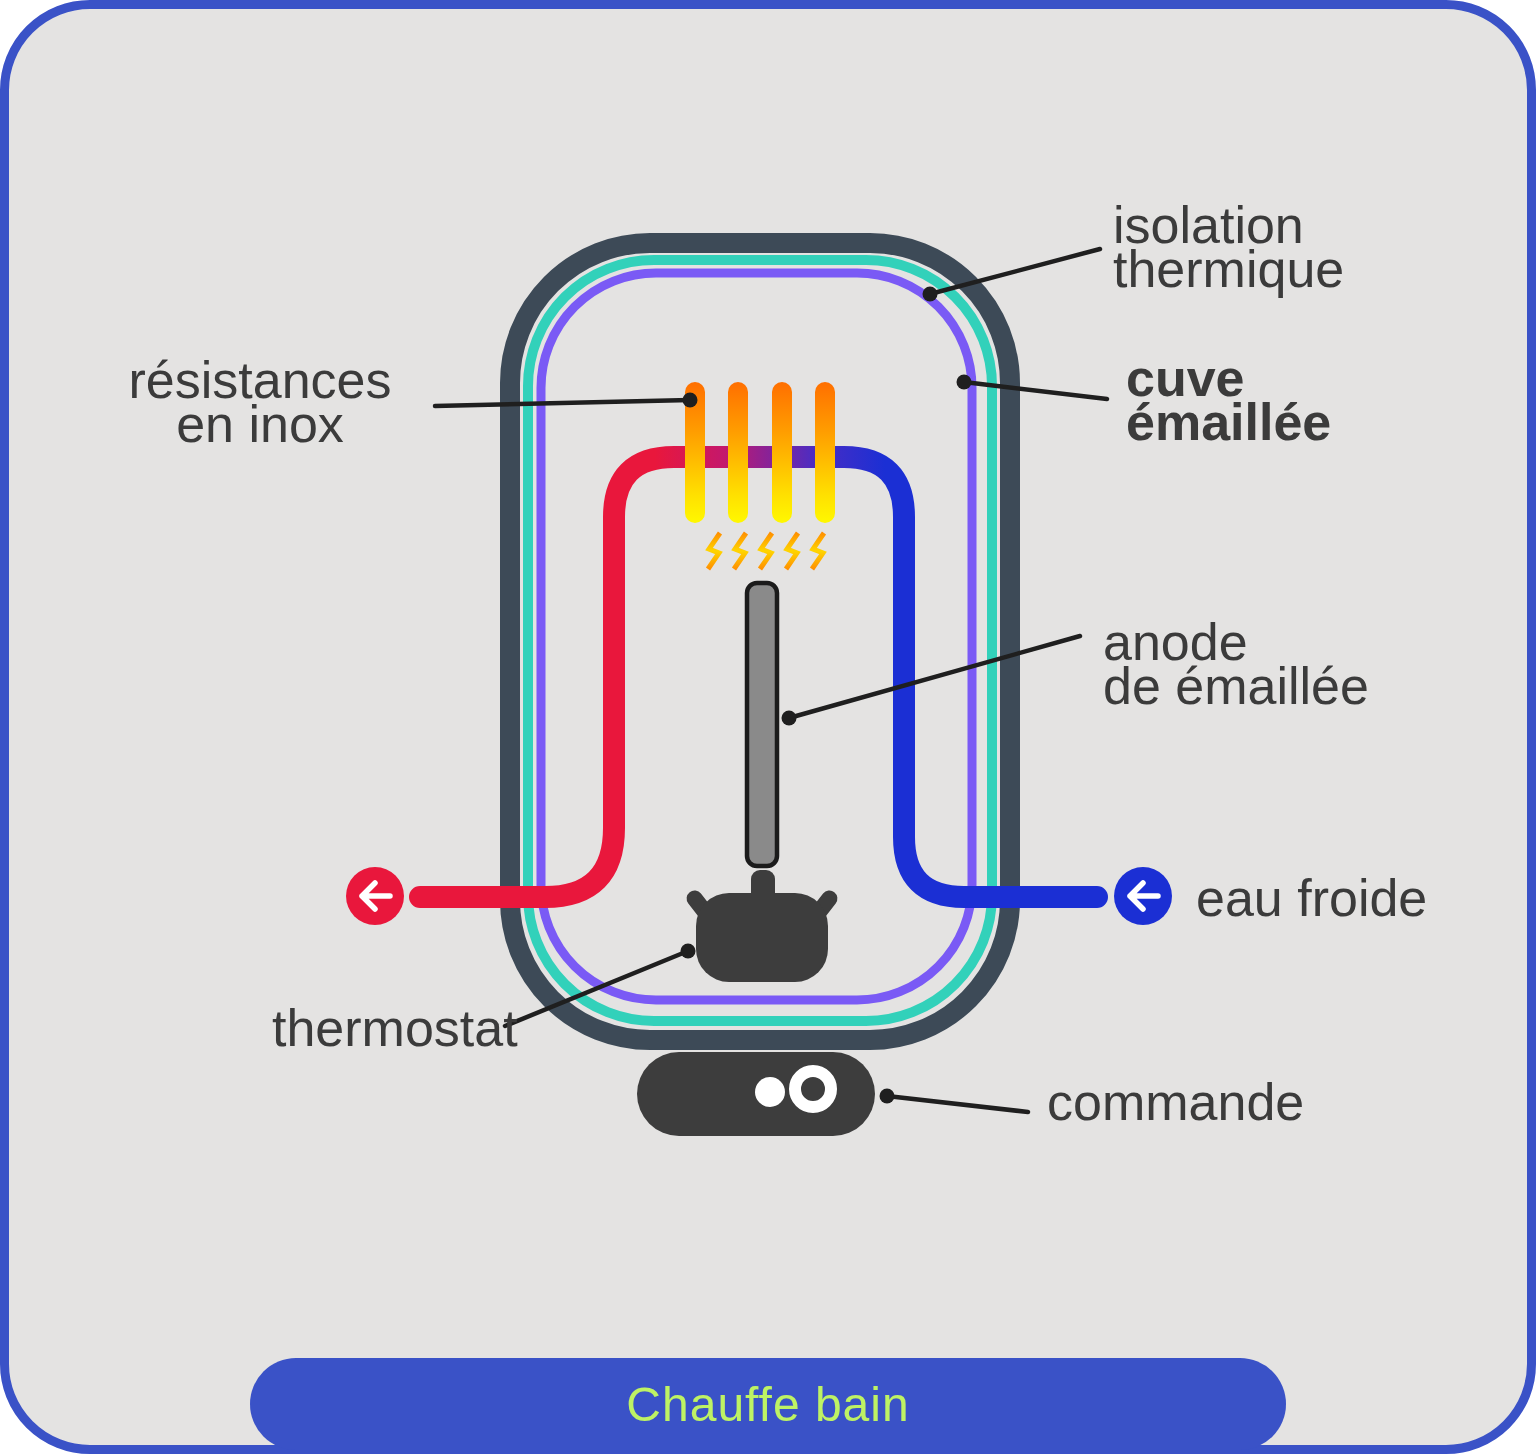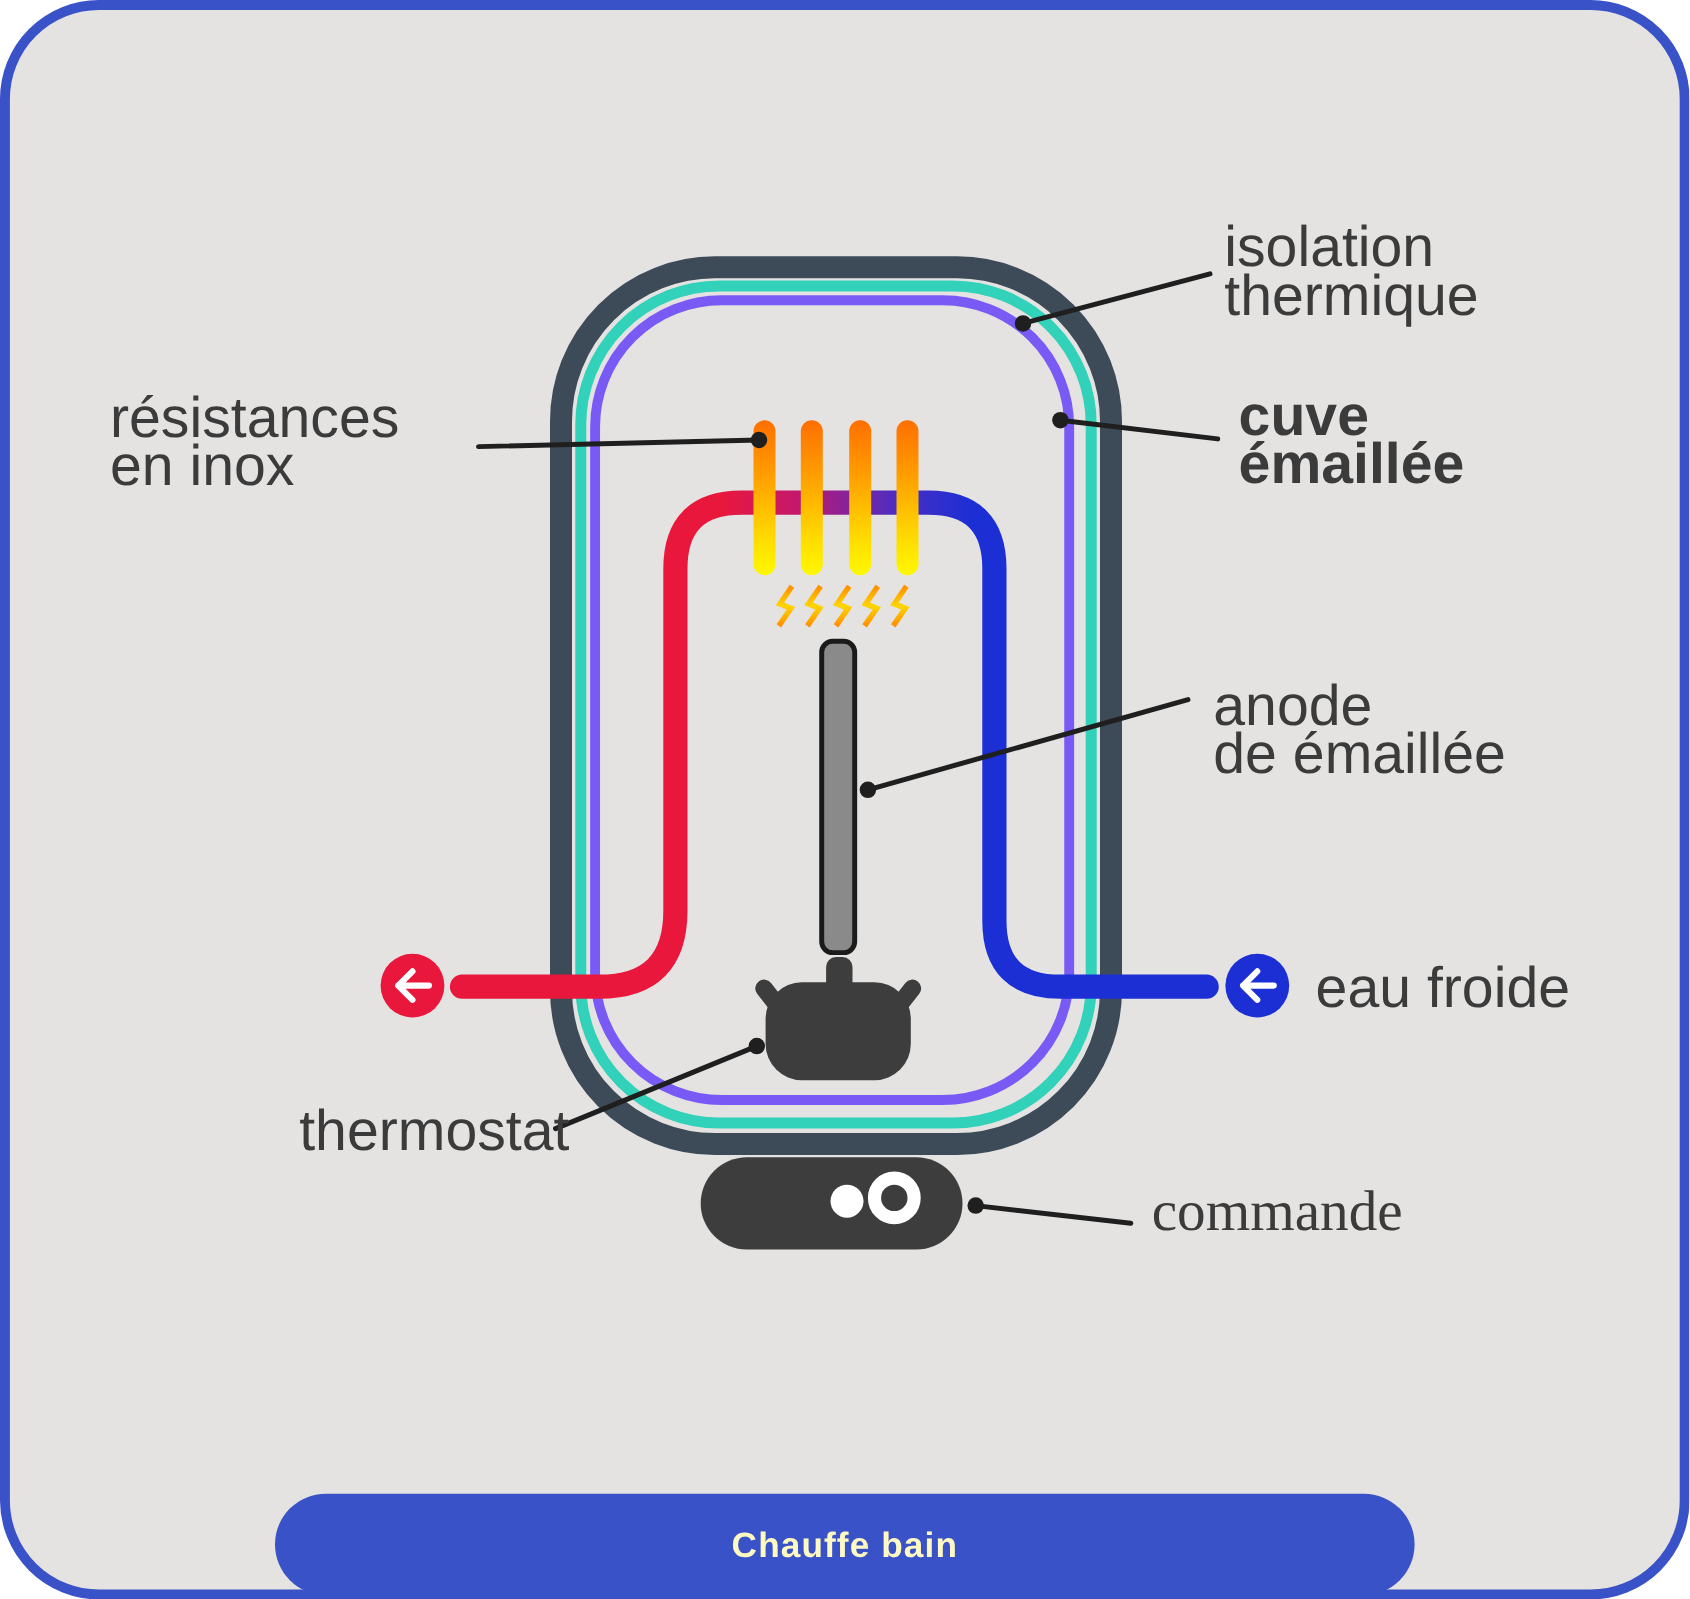--- a/index.html
+++ b/index.html
@@ -3,24 +3,24 @@
 <meta charset="utf-8">
 <style>
   html,body{margin:0;padding:0;background:#ffffff;}
   .stage{position:relative;width:1536px;height:1454px;background:#ffffff;overflow:hidden;
          font-family:"Liberation Sans",sans-serif;}
   .frame{position:absolute;left:0;top:0;width:1518px;height:1436px;
          border:9px solid #3a52c7;border-radius:90px;background:#e4e3e2;}
   .diagram-svg{position:absolute;left:0;top:0;width:1536px;height:1454px;}
   .label{position:absolute;color:#3b3b3b;font-size:52px;line-height:44px;font-weight:300;
          white-space:nowrap;}
-  .label.right{text-align:left;}
+  .label.right{text-align:center;}
   .banner{position:absolute;left:250px;top:1358px;width:1036px;height:92px;
           background:#3a52c7;border-radius:46px;display:flex;align-items:center;justify-content:center;}
-  .banner-title{color:#fef9c3;font-size:32px;font-weight:bold;letter-spacing:1px;}
+  .banner-title{color:#bef264;font-size:48px;font-weight:normal;letter-spacing:1px;}
 </style>
 </head>
 <body>
 
 <div class="stage">
   <div class="frame"></div>
 
   <svg class="diagram-svg" viewBox="0 0 1536 1454">
     <defs>
       <linearGradient id="pipeGrad" gradientUnits="userSpaceOnUse" x1="655" y1="0" x2="885" y2="0">
@@ -128,20 +128,20 @@
 
 
   <div class="label" style="left:1196px;top:876px;">
     <div>eau froide</div>
   </div>
 
   <div class="label" style="left:272px;top:1006px;">
     <div>thermostat</div>
   </div>
 
-  <div class="label" style="left:1047px;top:1080px;font-family:Liberation Serif, serif;">
+  <div class="label" style="left:1047px;top:1080px;">
     <div>commande</div>
   </div>
 
   <div class="banner">
     <span class="banner-title">Chauffe bain</span>
   </div>
 </div>
 
 </body></html>

